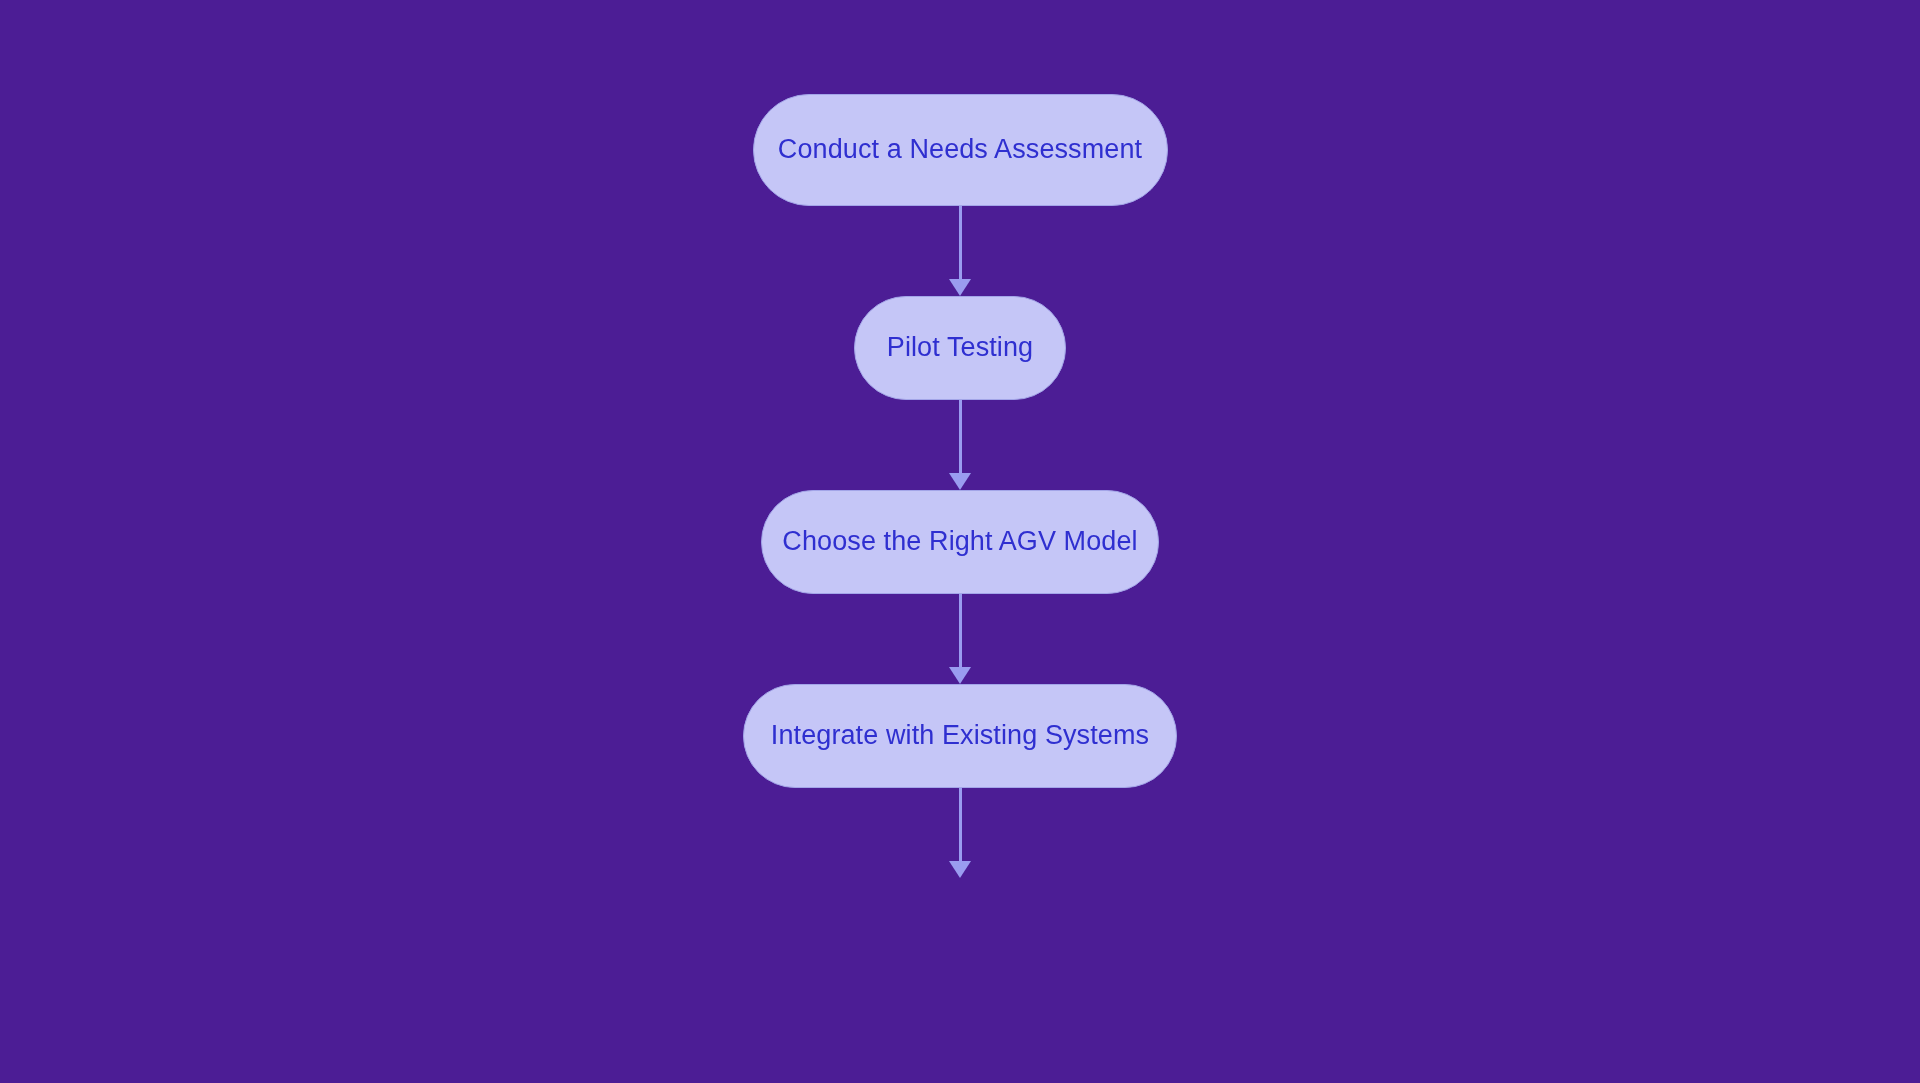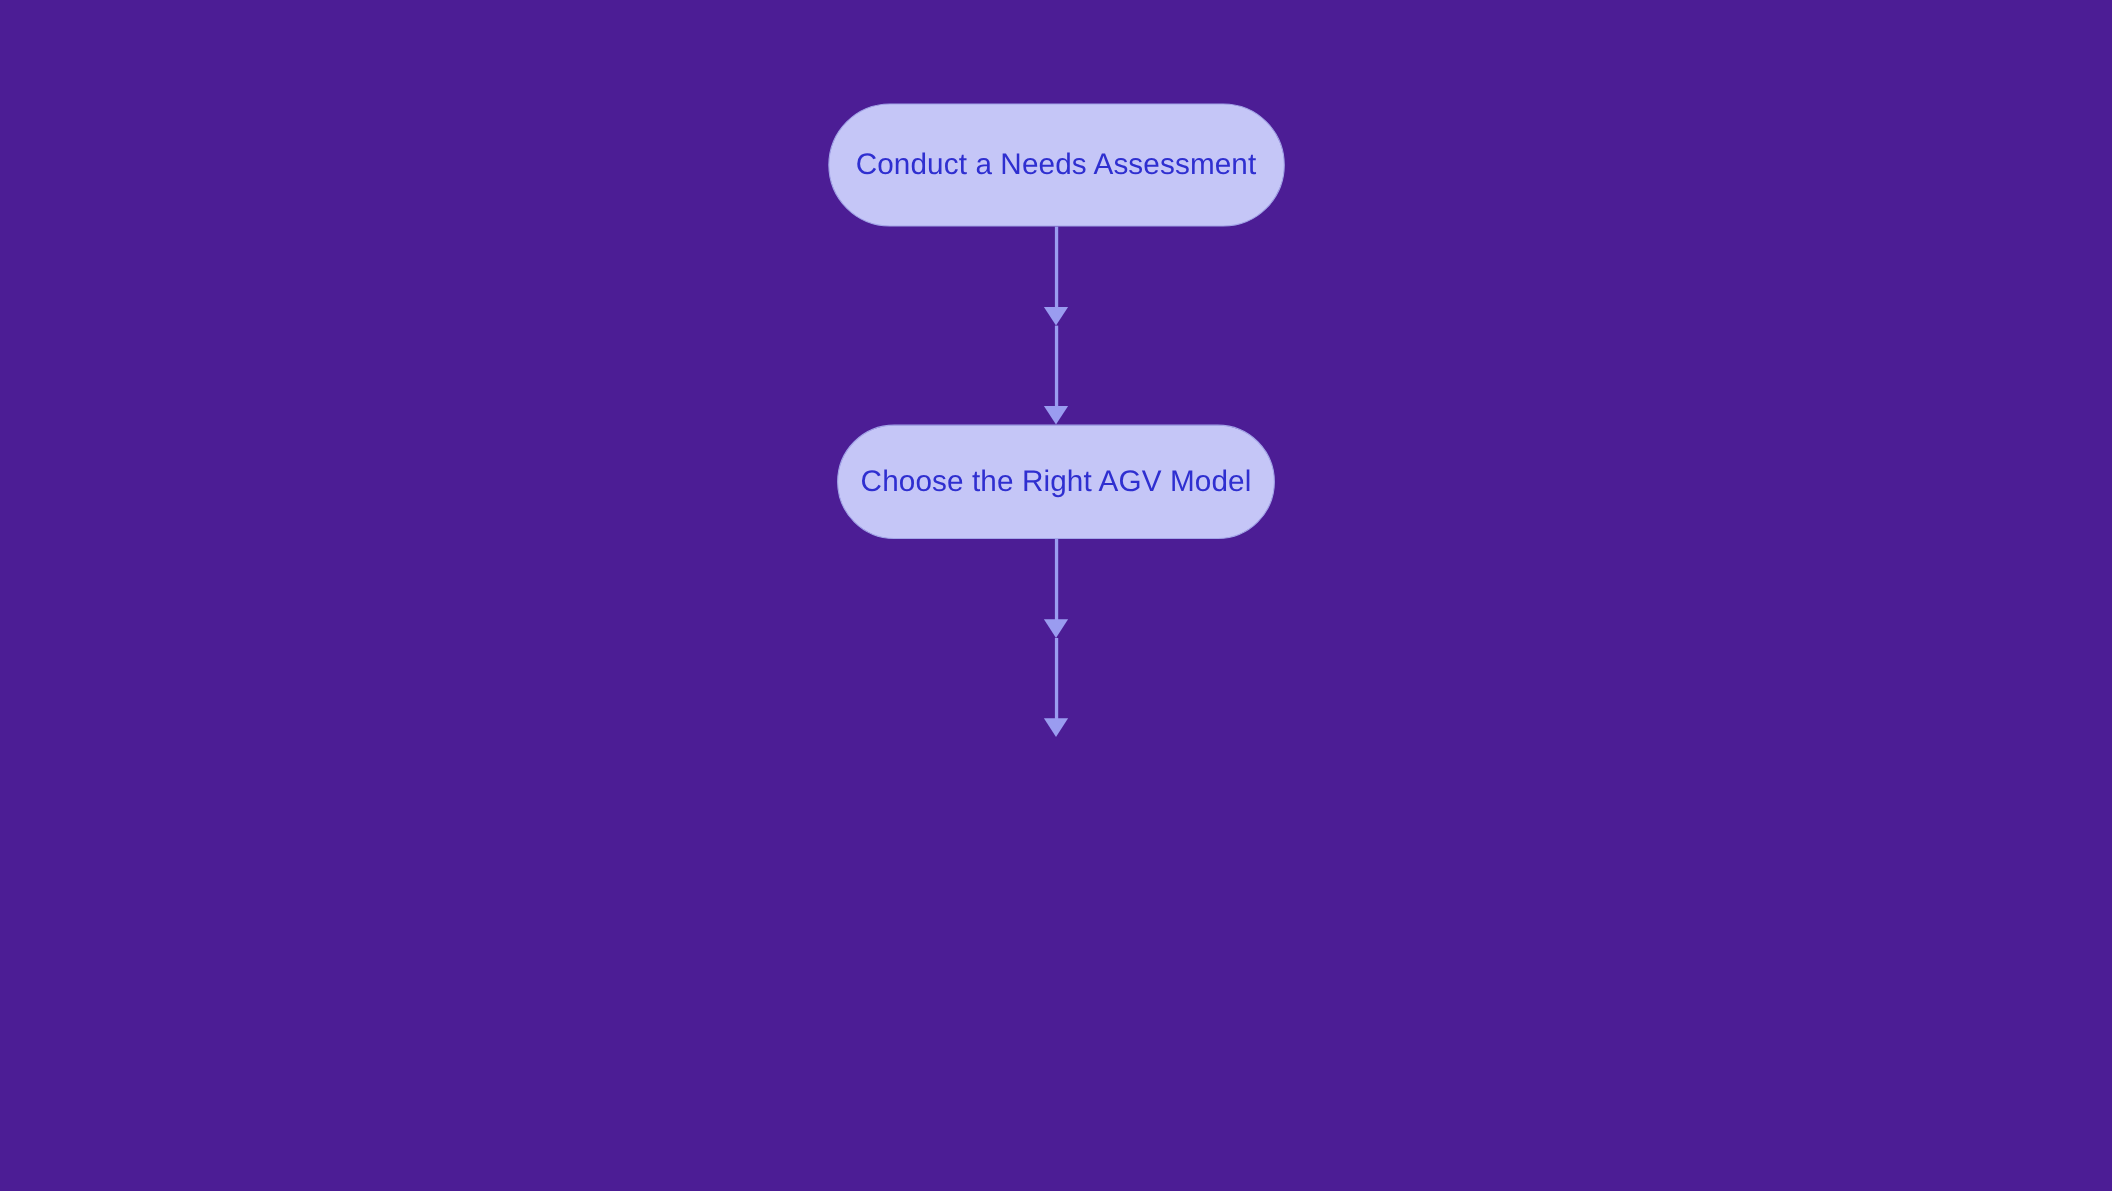--- a/index.html
+++ b/index.html
@@ -90,35 +90,41 @@
 
     <div class="node" style="width: 415px; height: 112px; background: rgb(197, 198, 247); border-color: rgb(163, 165, 232); color: rgb(47, 47, 208);">
       <span class="node-label">Conduct a Needs Assessment</span>
     </div>
 
     <div class="connector" style="height: 90px;">
       <div class="connector-line" style="background: rgb(154, 156, 240);"></div>
       <div class="connector-head" style="border-top-color: rgb(154, 156, 240);"></div>
     </div>
 
+    <div class="node" style="width: 212px; height: 104px; background: rgb(197, 198, 247); border-color: rgb(163, 165, 232); color: rgb(47, 47, 208);">
+      <span class="node-label">Pilot Testing</span>
+    </div>
 
     <div class="connector" style="height: 90px;">
       <div class="connector-line" style="background: rgb(154, 156, 240);"></div>
       <div class="connector-head" style="border-top-color: rgb(154, 156, 240);"></div>
     </div>
 
     <div class="node" style="width: 398px; height: 104px; background: rgb(197, 198, 247); border-color: rgb(163, 165, 232); color: rgb(47, 47, 208);">
       <span class="node-label">Choose the Right AGV Model</span>
     </div>
 
     <div class="connector" style="height: 90px;">
       <div class="connector-line" style="background: rgb(154, 156, 240);"></div>
       <div class="connector-head" style="border-top-color: rgb(154, 156, 240);"></div>
     </div>
 
+    <div class="node" style="width: 434px; height: 104px; background: rgb(197, 198, 247); border-color: rgb(163, 165, 232); color: rgb(47, 47, 208);">
+      <span class="node-label">Integrate with Existing Systems</span>
+    </div>
 
     <div class="connector" style="height: 90px;">
       <div class="connector-line" style="background: rgb(154, 156, 240);"></div>
       <div class="connector-head" style="border-top-color: rgb(154, 156, 240);"></div>
     </div>
 
 
   </div>
 </div>
 

